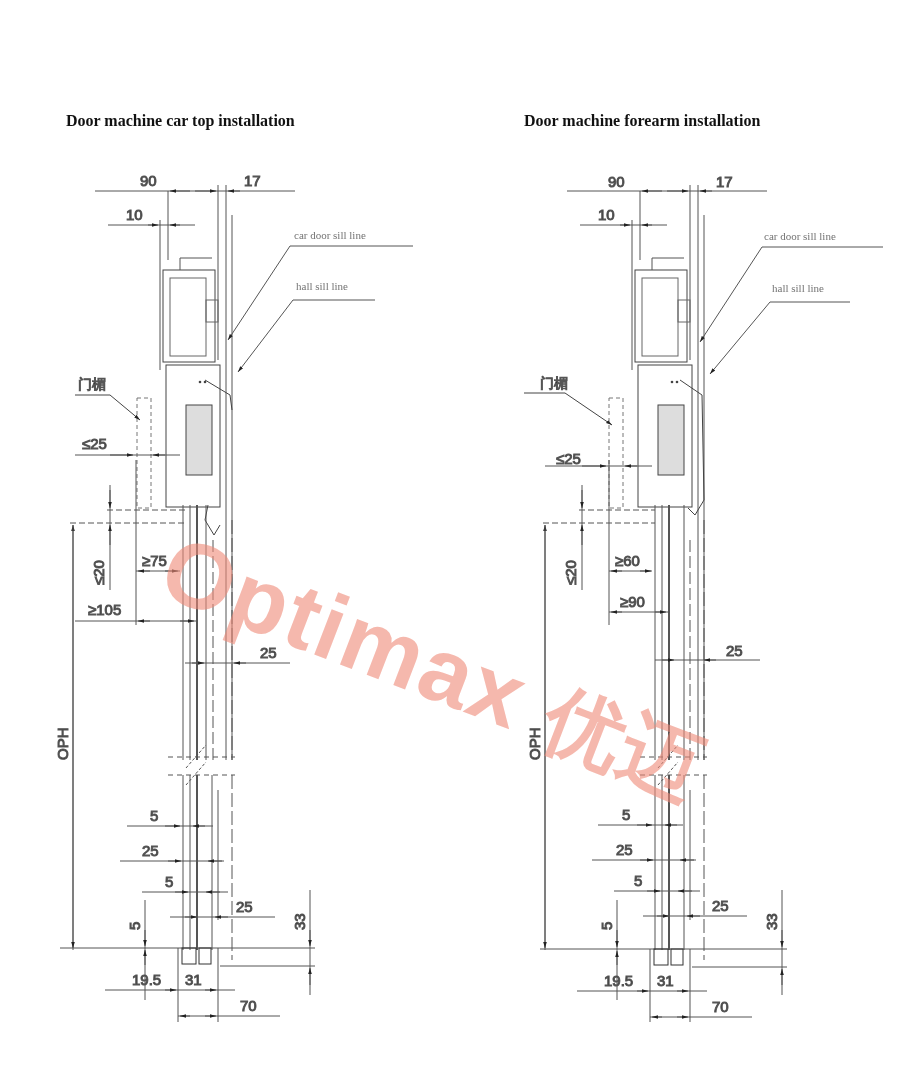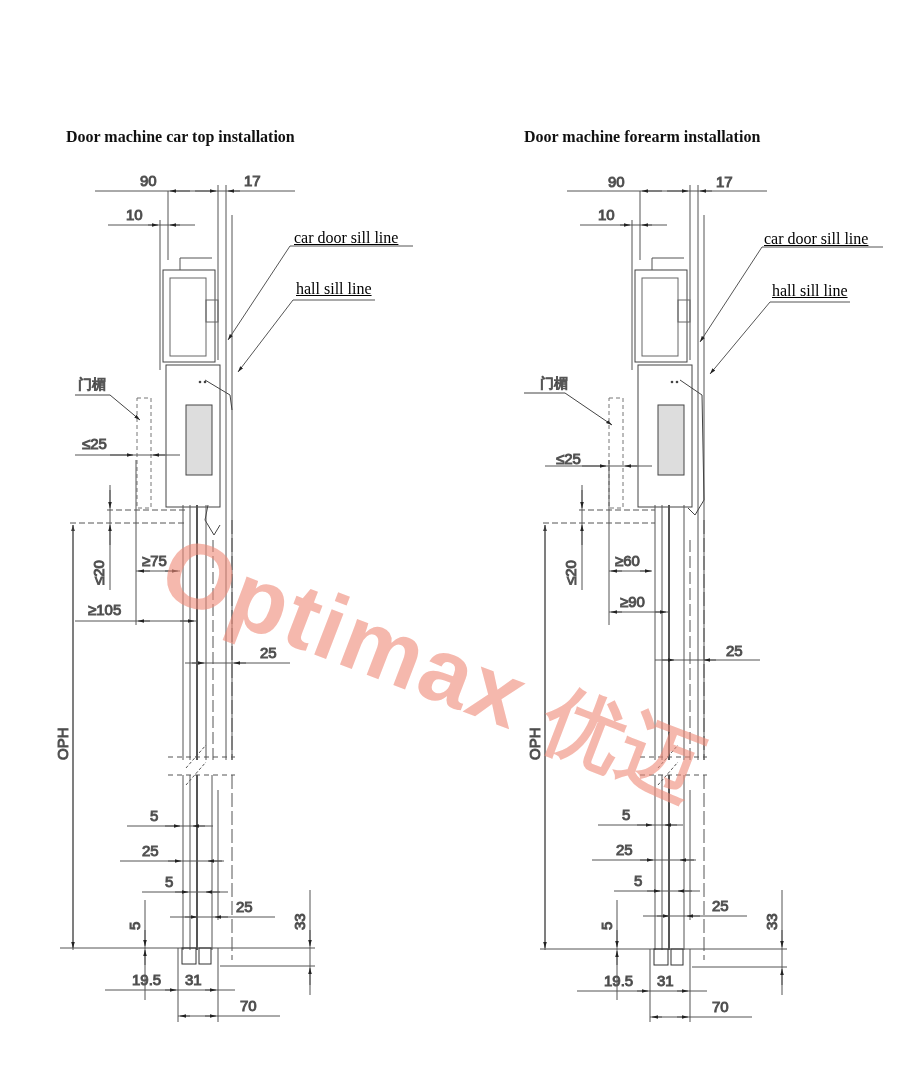--- a/index.html
+++ b/index.html
@@ -1,26 +1,26 @@
 <!DOCTYPE html>
 <html><head>
 <meta charset="utf-8">
 <style>
   html, body { margin: 0; padding: 0; background: #ffffff; }
   body { width: 898px; height: 1087px; position: relative; overflow: hidden; }
   .title {
-    position: absolute; top: 128px;
+    position: absolute; top: 112px;
     font-family: "Liberation Serif", "DejaVu Serif", serif;
     font-weight: bold; font-size: 16px; color: #111;
     white-space: nowrap;
   }
   .callout {
     position: absolute;
     font-family: "Liberation Serif", "DejaVu Serif", serif;
-    font-size: 16px; color: #000000; white-space: nowrap; text-decoration: underline;
+    font-size: 11px; color: #737373; white-space: nowrap;
   }
   svg.drawing { position: absolute; top: 0; left: 0; }
   .dim {
     font-family: "Liberation Sans", "DejaVu Sans", sans-serif;
     font-size: 15px; fill: #333;
   }
   .cn { font-family: "DejaVu Sans", sans-serif; font-size: 14px; fill: #333; }
   .watermark {
     position: absolute; left: 185px; top: 515px;
     font-family: "Liberation Sans", "DejaVu Sans", sans-serif;

